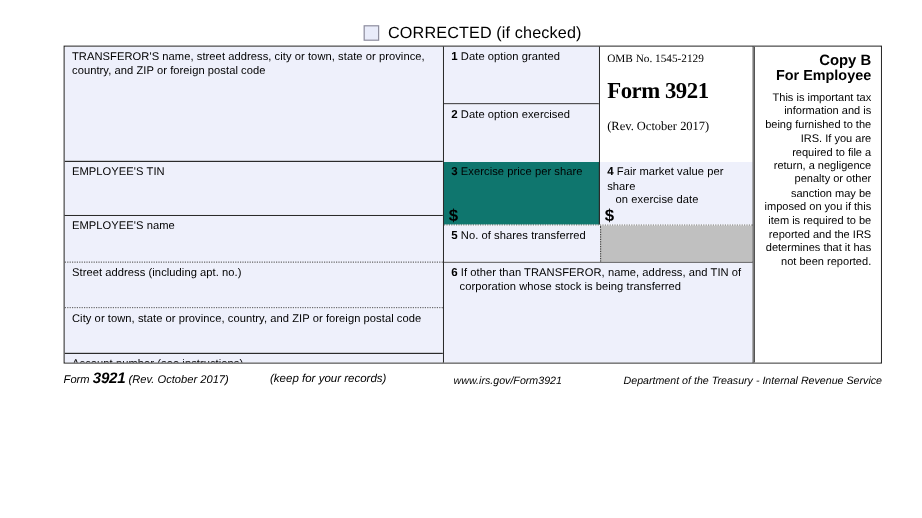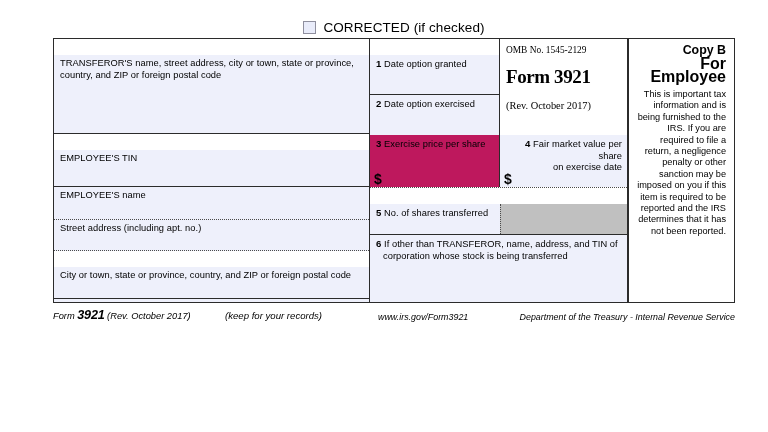--- a/index.html
+++ b/index.html
@@ -97,39 +97,39 @@
   }
   .cap .num {
     font-weight: bold;
     font-size: 9.6px;
   }
   .cap-indent {
     display: block;
     padding-left: 7px;
   }
   .sep-dot { border-bottom: 1px dotted #4a4a4a; }
-  .sep-solid { border-bottom: 1.4px solid #2b2b2b; margin-top: 16px; }
+  .sep-solid { border-bottom: 1.4px solid #2b2b2b; }
   .sep-solid-r { border-right: 1.4px solid #2b2b2b; }
 
   
   .r-transferor { height: 96px; }
   .r-tins { height: 44px; display: flex; }
   .r-tin-a { width: 158px; box-sizing: border-box; background:#eef0fb; padding: 3px 5px 0 6px; }
   .r-tin-b { flex: 1; box-sizing: border-box; background:#eef0fb; padding: 3px 5px 0 6px; }
   .r-empname { height: 39px; }
   .r-street { height: 38px; }
   .r-city { height: 38px; }
   .r-account { flex: 1; }
 
   
   .m-box1 { height: 48px; }
   .m-box2 { height: 48px; }
   .m-price-row { height: 52px; display: flex; }
-  .m-b3 { width: 130px; box-sizing: border-box; background: #be185d; padding: 3px 5px 0 6px; position: relative; }
-  .m-b4 { flex: 1; box-sizing: border-box; background: #eef0fb; padding: 3px 5px 0 6px; position: relative; text-align: right; }
+  .m-b3 { width: 130px; box-sizing: border-box; background: #0f766e; padding: 3px 5px 0 6px; position: relative; }
+  .m-b4 { flex: 1; box-sizing: border-box; background: #eef0fb; padding: 3px 5px 0 6px; position: relative; }
   .dollar {
     position: absolute;
     left: 4px;
     bottom: 1px;
     font-size: 14px;
     font-weight: bold;
     line-height: 14px;
   }
   .m-shares-row { height: 30px; display: flex; }
   .m-b5 { width: 130px; box-sizing: border-box; background: #eef0fb; padding: 3px 5px 0 6px; }
@@ -161,21 +161,21 @@
     border-left: 1.2px solid #2b2b2b;
   }
   .rt-copy .copyb {
     display: block;
     font-size: 12.4px;
     font-weight: bold;
     line-height: 14px;
   }
   .rt-copy .fore {
     display: block;
-    font-size: 16px;
+    font-size: 12px;
     font-weight: bold;
     line-height: 13px;
     margin-bottom: 6px;
   }
   .rt-copy .legal {
     display: block;
     font-size: 9.2px;
     line-height: 11.4px;
     text-align: right;
   }

